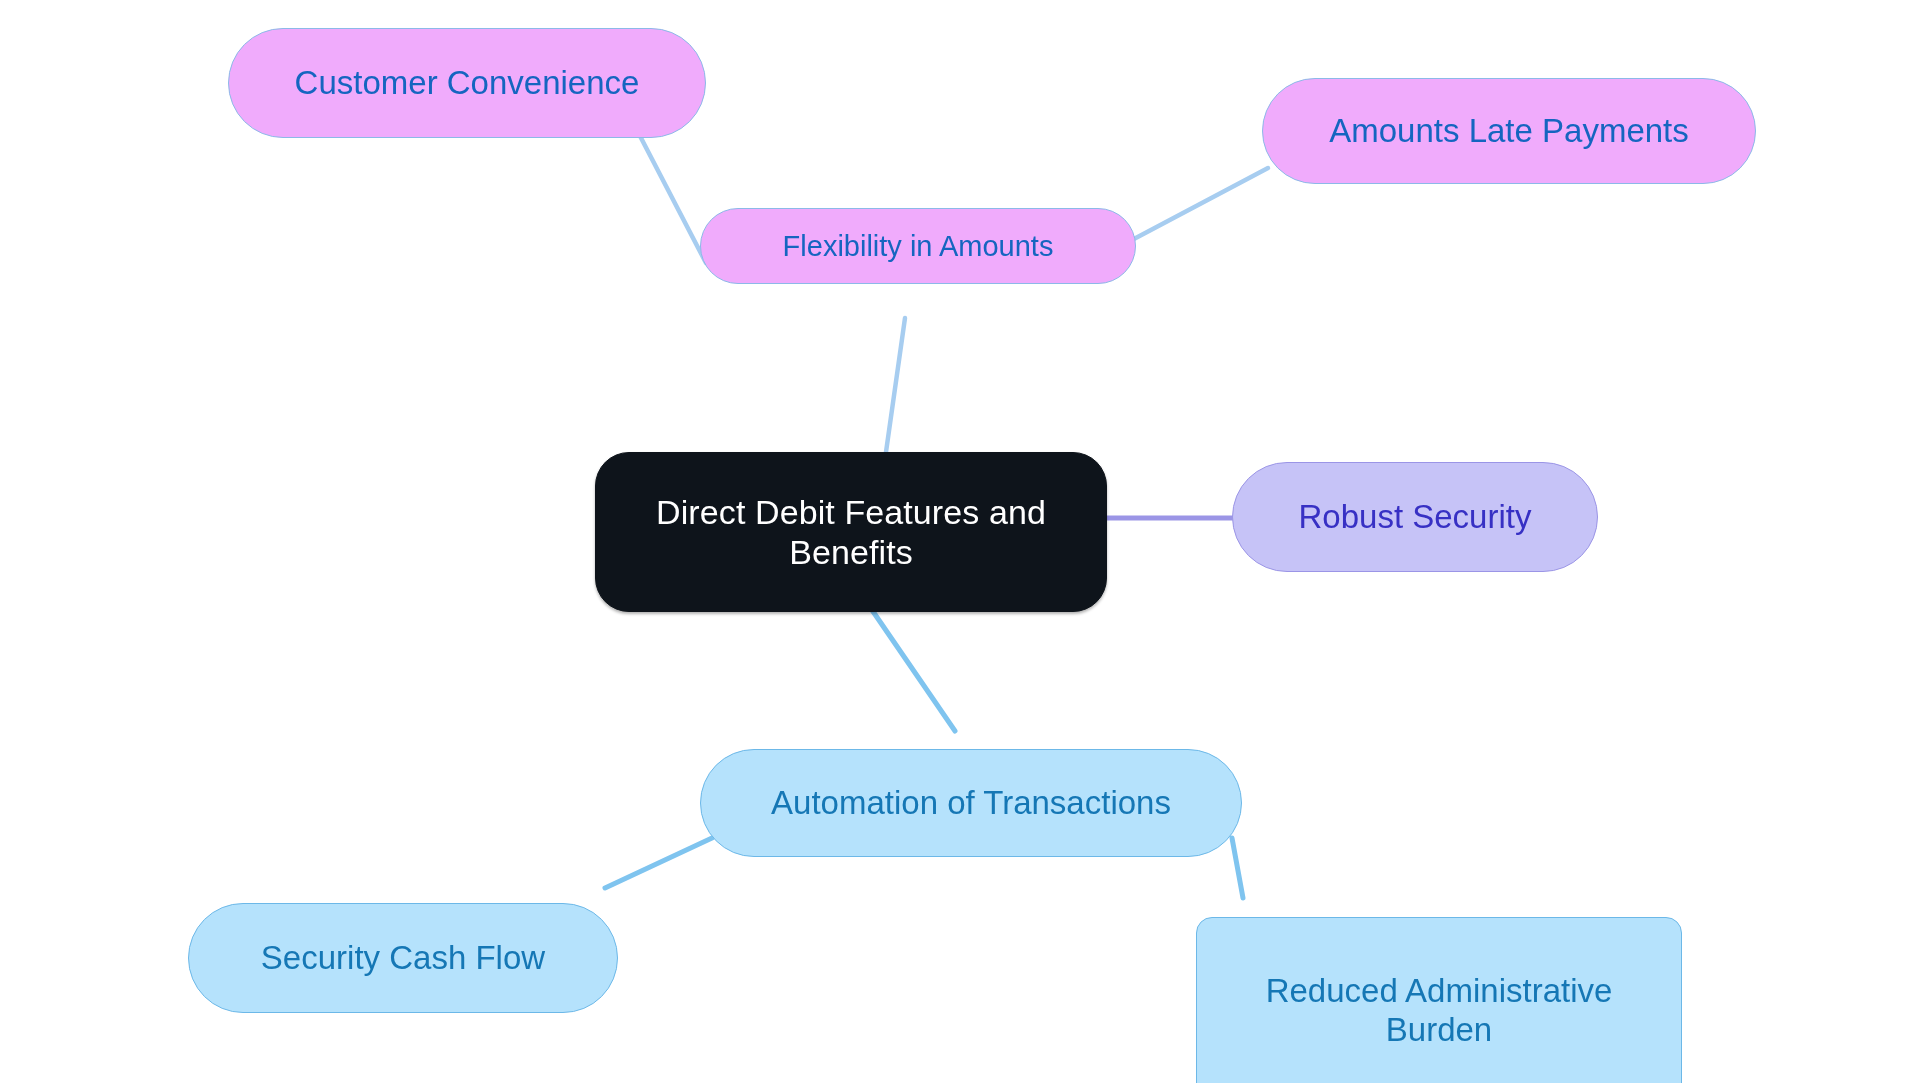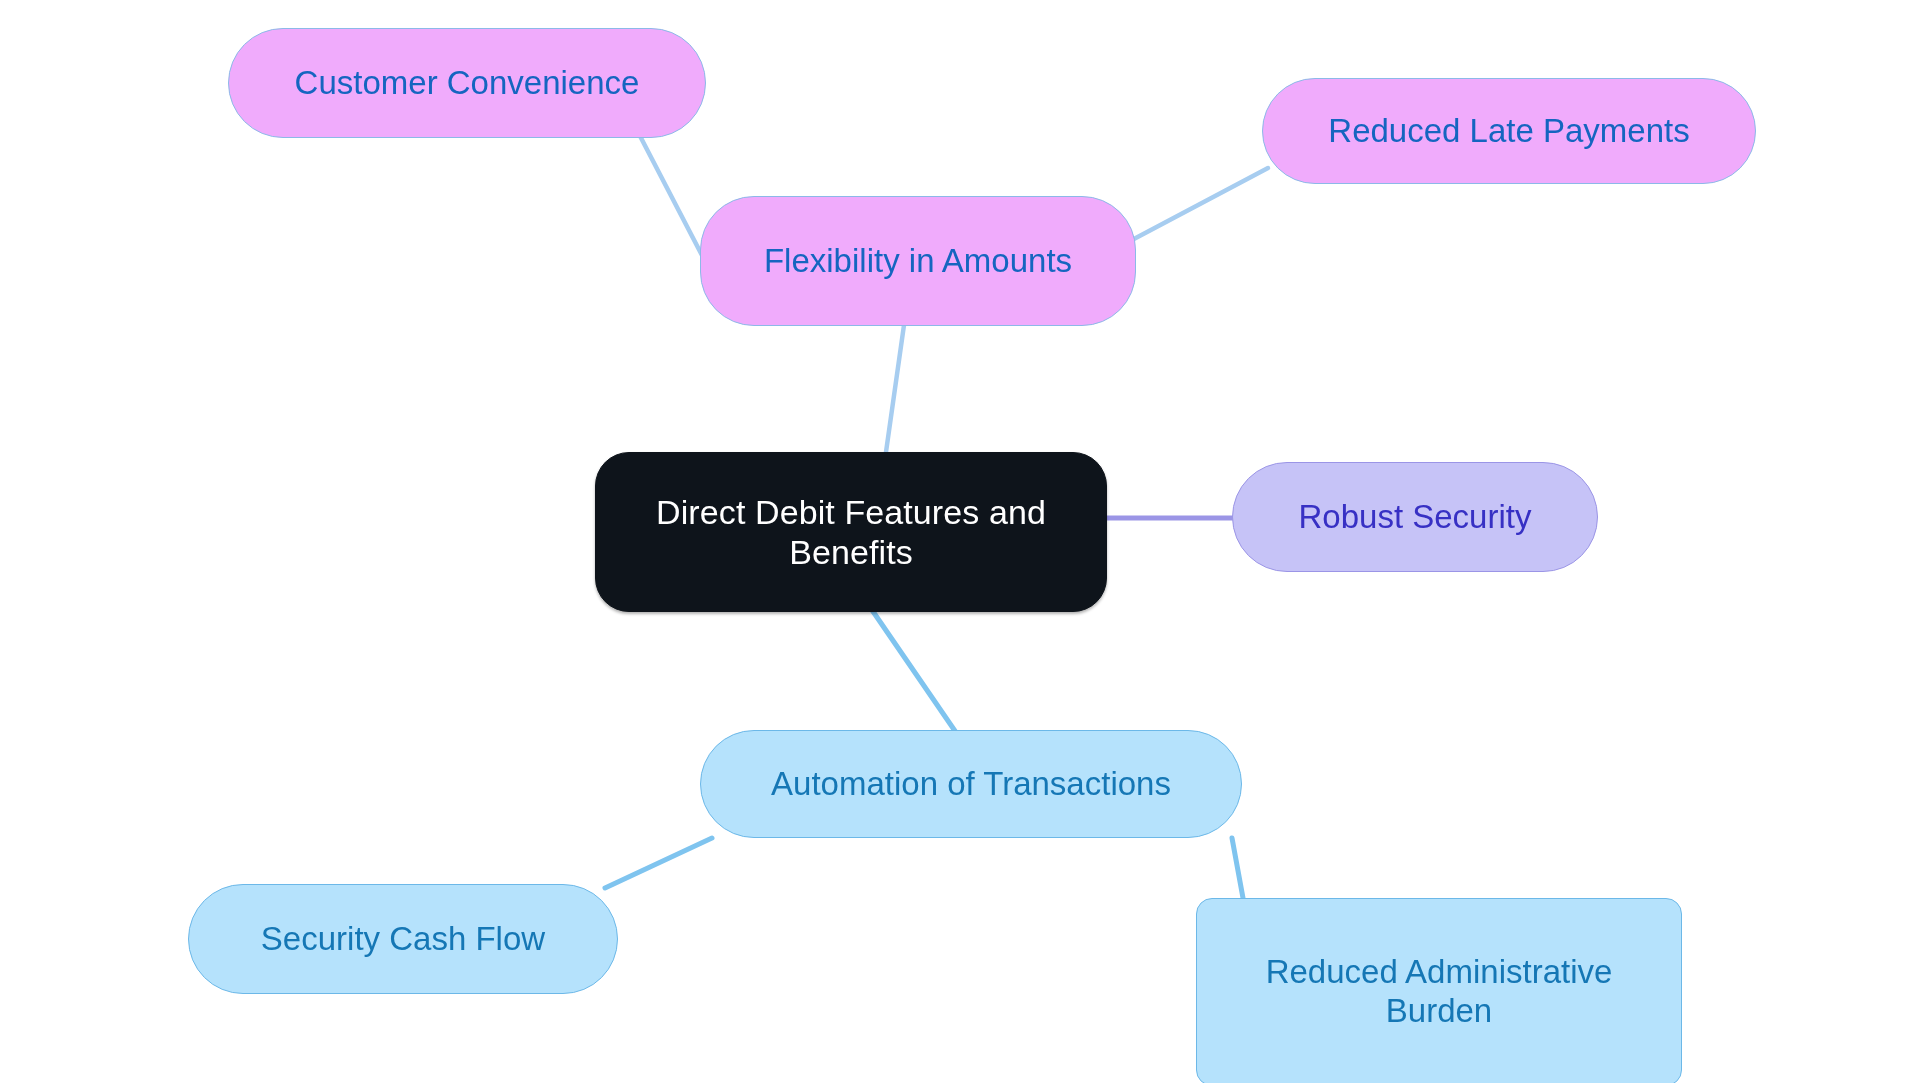--- a/index.html
+++ b/index.html
@@ -64,20 +64,21 @@
     background: #f0abfc;
     border: 1.6px solid #8cb9e8;
     color: #1565c0;
   }
 
   
   .node-sky {
     background: #b5e2fc;
     border: 1.6px solid #6cb8e8;
     color: #1577b5;
+    margin-top: 19px;
   }
 
   
   .node-lav {
     background: #c6c3f7;
     border: 1.6px solid #9b95e6;
     color: #3730c4;
   }
 
   .node-customer-convenience {
@@ -86,24 +87,24 @@
     border-radius: 55px;
     font-size: 33px;
   }
   .node-reduced-late-payments {
     left: 1262px; top: 78px;
     width: 494px;  height: 106px;
     border-radius: 53px;
     font-size: 33px;
   }
   .node-flexibility {
-    left: 700px;  top: 196px;
-    width: 436px; height: 130px;
+    left: 700px;  top: 208px;
+    width: 436px; height: 76px;
     border-radius: 54px;
-    font-size: 33px;
+    font-size: 29px;
   }
   .node-robust-security {
     left: 1232px; top: 462px;
     width: 366px; height: 110px;
     border-radius: 55px;
     font-size: 33px;
   }
   .node-automation {
     left: 700px;  top: 730px;
     width: 542px; height: 108px;
@@ -141,21 +142,21 @@
 
     <path d="M 872 610 L 955 731" stroke="#7fc4ef" stroke-width="5" fill="none" stroke-linecap="round"></path>
 
     <path d="M 712 838 L 605 888" stroke="#7fc4ef" stroke-width="5" fill="none" stroke-linecap="round"></path>
 
     <path d="M 1232 838 L 1243 898" stroke="#7fc4ef" stroke-width="5" fill="none" stroke-linecap="round"></path>
   </svg>
 
   <div class="node node-pale node-customer-convenience">Customer Convenience</div>
 
-  <div class="node node-pale node-reduced-late-payments">Reduced Late Payments</div>
+  <div class="node node-pale node-reduced-late-payments">Amounts Late Payments</div>
 
   <div class="node node-pale node-flexibility">Flexibility in Amounts</div>
 
   <div class="node node-lav node-robust-security">Robust Security</div>
 
   <div class="node node-root">Direct Debit Features and
 Benefits</div>
 
   <div class="node node-sky node-automation">Automation of Transactions</div>
 

